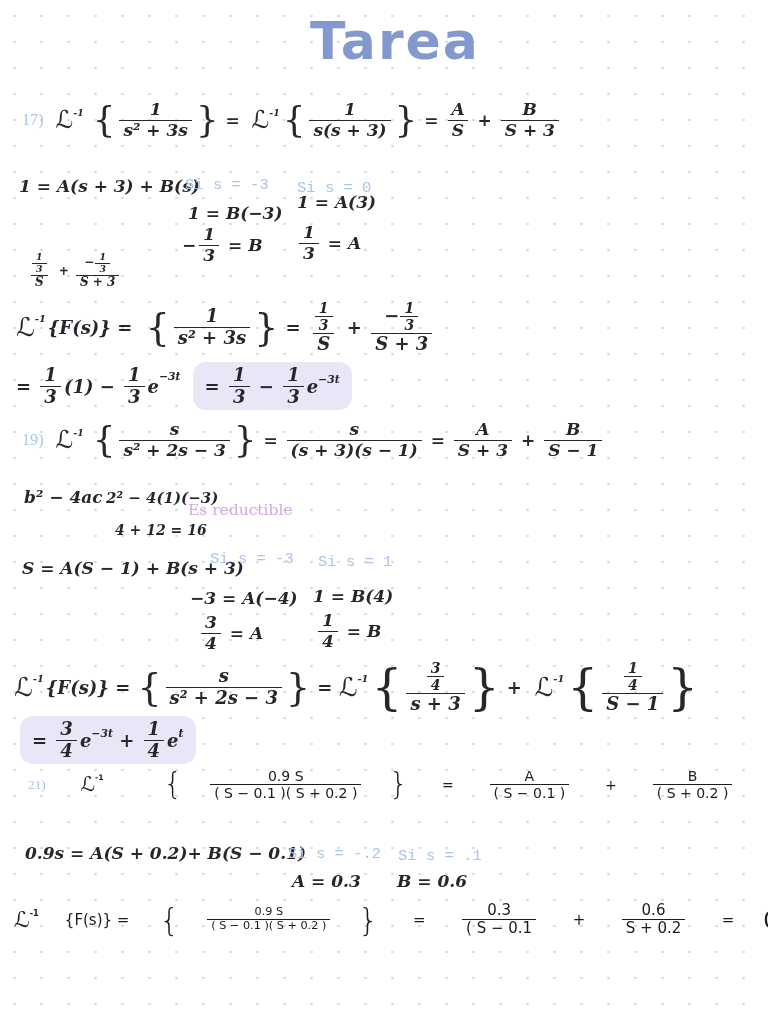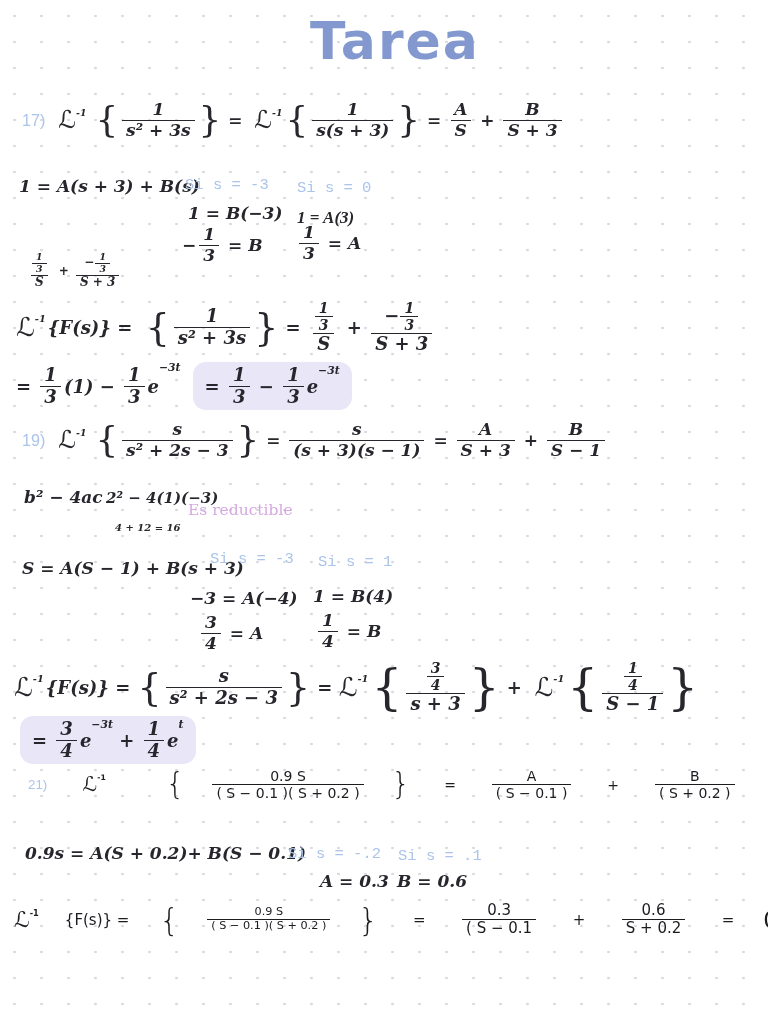--- a/index.html
+++ b/index.html
@@ -12,53 +12,53 @@
   .title{
     position:absolute;top:0px;left:0;width:100%;text-align:center;margin:11px;
     font-family:"DejaVu Sans",sans-serif;font-weight:bold;font-size:52px;
     letter-spacing:2px;color:var(--title_blue,#8298cf);
   }
   .line{position:absolute;display:inline-flex;align-items:center;white-space:pre;}
   .math{font-family:"DejaVu Serif",serif;font-style:italic;font-weight:600;font-size:17px;color:var(--ink,#26262c);}
   .hand{font-family:"DejaVu Sans",sans-serif;font-style:normal;font-weight:400;font-size:14px;color:#1b1b20;gap:24px;}
   .sz18{font-size:18px;}
   .sz15{font-size:15px;}
-  .sz14{font-size:10px;}
+  .sz14{font-size:14px;}
   .sz12{font-size:12px;}
   .g{display:inline-flex;align-items:center;white-space:pre;}
-  .lbl{color:var(--label_blue,#aac4ea);font-family:Liberation Sans, sans-serif;font-style:normal;font-weight:500;font-size:0.95em;margin-right:4px;}
+  .lbl{color:var(--label_blue,#aac4ea);font-family:Liberation Serif, serif;font-style:normal;font-weight:500;font-size:0.95em;margin-right:4px;}
   .si{position:absolute;font-family:Liberation Mono, monospace;font-weight:500;font-size:15.5px;color:var(--label_blue,#aac4ea);white-space:pre;}
   .pink{position:absolute;font-family:"DejaVu Serif",serif;font-size:15.5px;color:var(--note_pink,#d5a8e2);white-space:pre;}
   .hl{display:inline-flex;align-items:center;background:var(--highlight_lavender,#e9e6f8);border-radius:13px;padding:3px 12px;margin-left:12px;white-space:pre;}
   .frac{display:inline-flex;flex-direction:column;align-items:center;vertical-align:middle;margin:0 3px;line-height:1.15;}
   .frac .num{display:inline-flex;align-items:center;justify-content:center;padding:0 4px;}
   .frac .den{display:inline-flex;align-items:center;padding:0 4px;border-top:1.5px solid currentColor;}
   .frac .frac{font-size:0.78em;margin:0 1px;}
-  .line sup,.g sup{align-self:flex-start;font-size:0.6em;line-height:1;margin-top:1px;font-weight:600;}
+  .line sup,.g sup{align-self:flex-start;font-size:0.6em;line-height:1;margin-top:10px;font-weight:600;}
   .lwrap{display:inline-flex;align-items:flex-start;margin-right:2px;}
   .lwrap .lap{font-family:"DejaVu Sans","DejaVu Serif",sans-serif;font-style:italic;font-size:1.45em;line-height:1;font-weight:500;}
   .lwrap sup{font-size:0.55em;margin-top:0;}
   .brace{font-size:2.1em;font-weight:300;line-height:0.9;font-style:normal;margin:0 1px;}
   .b2{font-size:2.7em;}
   .sm{font-size:0.75em;}
   .lg{font-size:23px;letter-spacing:1px;}
   .lg sup{font-size:0.55em;}
 </style>
 </head>
 <body>
 
 <div class="page" style="--title_blue: #8298cf; --label_blue: #aac4ea; --highlight_lavender: #e9e6f8; --note_pink: #d5a8e2; --ink: #26262c;">
   <h1 class="title">Tarea</h1>
 
   <div class="line math" style="left:22px;top:100px;"><span class="g lbl"><span>17)  </span></span><span class="lwrap"><span class="lap">ℒ</span><sup>-1</sup></span><span> </span><span class="brace">{</span><span class="frac"><span class="num"><span>1</span></span><span class="den"><span>s² + 3s</span></span></span><span class="brace">}</span><span> =  </span><span class="lwrap"><span class="lap">ℒ</span><sup>-1</sup></span><span class="brace">{</span><span class="frac"><span class="num"><span>1</span></span><span class="den"><span>s(s + 3)</span></span></span><span class="brace">}</span><span> = </span><span class="frac"><span class="num"><span>A</span></span><span class="den"><span>S</span></span></span><span> + </span><span class="frac"><span class="num"><span>B</span></span><span class="den"><span>S + 3</span></span></span></div>
   <div class="line math" style="left:19px;top:176px;"><span>1 = A(s + 3) + B(s)</span></div>
   <span class="si" style="left:185px;top:176px;">Si s = -3</span>
   <span class="si" style="left:297px;top:179px;">Si s = 0</span>
   <div class="line math" style="left:188px;top:203px;"><span>1 = B(−3)</span></div>
-  <div class="line math" style="left:297px;top:208px;font-family:Liberation Serif, serif;"><span>1 = A(3)</span></div>
+  <div class="line math" style="left:297px;top:192px;"><span>1 = A(3)</span></div>
   <div class="line math" style="left:182px;top:225px;"><span>−</span><span class="frac"><span class="num"><span>1</span></span><span class="den"><span>3</span></span></span><span> = B</span></div>
   <div class="line math" style="left:296px;top:223px;"><span class="frac"><span class="num"><span>1</span></span><span class="den"><span>3</span></span></span><span> = A</span></div>
   <div class="line math sz12" style="left:24px;top:252px;"><span class="frac"><span class="num"><span class="frac"><span class="num"><span>1</span></span><span class="den"><span>3</span></span></span></span><span class="den"><span>S</span></span></span><span> + </span><span class="frac"><span class="num"><span>−</span><span class="frac"><span class="num"><span>1</span></span><span class="den"><span>3</span></span></span></span><span class="den"><span>S + 3</span></span></span></div>
   <div class="line math sz18" style="left:16px;top:300px;"><span class="lwrap"><span class="lap">ℒ</span><sup>-1</sup></span><span>{F(s)} =  </span><span class="brace">{</span><span class="frac"><span class="num"><span>1</span></span><span class="den"><span>s² + 3s</span></span></span><span class="brace">}</span><span> = </span><span class="frac"><span class="num"><span class="frac"><span class="num"><span>1</span></span><span class="den"><span>3</span></span></span></span><span class="den"><span>S</span></span></span><span> + </span><span class="frac"><span class="num"><span>−</span><span class="frac"><span class="num"><span>1</span></span><span class="den"><span>3</span></span></span></span><span class="den"><span>S + 3</span></span></span></div>
   <div class="line math sz18" style="left:16px;top:362px;"><span>= </span><span class="frac"><span class="num"><span>1</span></span><span class="den"><span>3</span></span></span><span>(1) − </span><span class="frac"><span class="num"><span>1</span></span><span class="den"><span>3</span></span></span><span>e</span><sup>−3t</sup><span class="g hl"><span>= </span><span class="frac"><span class="num"><span>1</span></span><span class="den"><span>3</span></span></span><span> − </span><span class="frac"><span class="num"><span>1</span></span><span class="den"><span>3</span></span></span><span>e</span><sup>−3t</sup></span></div>
 
   <div class="line math" style="left:22px;top:420px;"><span class="g lbl"><span>19)  </span></span><span class="lwrap"><span class="lap">ℒ</span><sup>-1</sup></span><span> </span><span class="brace">{</span><span class="frac"><span class="num"><span>s</span></span><span class="den"><span>s² + 2s − 3</span></span></span><span class="brace">}</span><span> = </span><span class="frac"><span class="num"><span>s</span></span><span class="den"><span>(s + 3)(s − 1)</span></span></span><span> = </span><span class="frac"><span class="num"><span>A</span></span><span class="den"><span>S + 3</span></span></span><span> + </span><span class="frac"><span class="num"><span>B</span></span><span class="den"><span>S − 1</span></span></span></div>
   <div class="line math" style="left:24px;top:487px;"><span>b² − 4ac</span></div>
   <div class="line math sz15" style="left:106px;top:489px;"><span>2² − 4(1)(−3)</span></div>
   <div class="line math sz14" style="left:115px;top:522px;"><span>4 + 12 = 16</span></div>
@@ -70,16 +70,16 @@
   <div class="line math" style="left:313px;top:586px;"><span>1 = B(4)</span></div>
   <div class="line math" style="left:198px;top:613px;"><span class="frac"><span class="num"><span>3</span></span><span class="den"><span>4</span></span></span><span> = A</span></div>
   <div class="line math" style="left:315px;top:611px;"><span class="frac"><span class="num"><span>1</span></span><span class="den"><span>4</span></span></span><span> = B</span></div>
   <div class="line math sz18" style="left:14px;top:660px;"><span class="lwrap"><span class="lap">ℒ</span><sup>-1</sup></span><span>{F(s)} = </span><span class="brace">{</span><span class="frac"><span class="num"><span>s</span></span><span class="den"><span>s² + 2s − 3</span></span></span><span class="brace">}</span><span> = </span><span class="lwrap"><span class="lap">ℒ</span><sup>-1</sup></span><span class="brace b2">{</span><span class="frac"><span class="num"><span class="frac"><span class="num"><span>3</span></span><span class="den"><span>4</span></span></span></span><span class="den"><span>s + 3</span></span></span><span class="brace b2">}</span><span> +  </span><span class="lwrap"><span class="lap">ℒ</span><sup>-1</sup></span><span class="brace b2">{</span><span class="frac"><span class="num"><span class="frac"><span class="num"><span>1</span></span><span class="den"><span>4</span></span></span></span><span class="den"><span>S − 1</span></span></span><span class="brace b2">}</span></div>
   <div class="line math sz18" style="left:8px;top:716px;"><span class="g hl"><span>= </span><span class="frac"><span class="num"><span>3</span></span><span class="den"><span>4</span></span></span><span>e</span><sup>−3t</sup><span> + </span><span class="frac"><span class="num"><span>1</span></span><span class="den"><span>4</span></span></span><span>e</span><sup>t</sup></span></div>
 
   <div class="line hand" style="left:28px;top:768px;"><span class="g lbl"><span>21)  </span></span><span class="lwrap"><span class="lap">ℒ</span><sup>-1</sup></span><span>  </span><span class="brace">{</span><span class="frac"><span class="num"><span>0.9 S</span></span><span class="den"><span>( S − 0.1 )( S + 0.2 )</span></span></span><span class="brace">}</span><span>  =  </span><span class="frac"><span class="num"><span>A</span></span><span class="den"><span>( S − 0.1 )</span></span></span><span>  +  </span><span class="frac"><span class="num"><span>B</span></span><span class="den"><span>( S + 0.2 )</span></span></span></div>
   <div class="line math" style="left:25px;top:843px;justify-content:center;"><span>0.9s = A(S + 0.2)+ B(S − 0.1)</span></div>
   <span class="si" style="left:288px;top:845px;text-align:center;">Si s = -.2</span>
   <span class="si" style="left:398px;top:847px;">Si s = .1</span>
-  <div class="line math" style="left:292px;top:871px;margin-left:28px;"><span>A = 0.3</span></div>
+  <div class="line math" style="left:292px;top:871px;"><span>A = 0.3</span></div>
   <div class="line math" style="left:397px;top:871px;"><span>B = 0.6</span></div>
   <div class="line hand sz15" style="left:14px;top:902px;"><span class="lwrap"><span class="lap">ℒ</span><sup>-1</sup></span><span>{F(s)} = </span><span class="brace">{</span><span class="g sm"><span class="frac"><span class="num"><span>0.9 S</span></span><span class="den"><span>( S − 0.1 )( S + 0.2 )</span></span></span></span><span class="brace">}</span><span>  =  </span><span class="frac"><span class="num"><span>0.3</span></span><span class="den"><span>( S − 0.1</span></span></span><span>  +  </span><span class="frac"><span class="num"><span>0.6</span></span><span class="den"><span>S + 0.2</span></span></span><span>  = </span><span class="g lg"><span>0.3 e</span><sup>0.1 t</sup><span> + 0.6 e</span><sup>− 0.2 t</sup></span></div>
 </div>
 
 </body></html>

